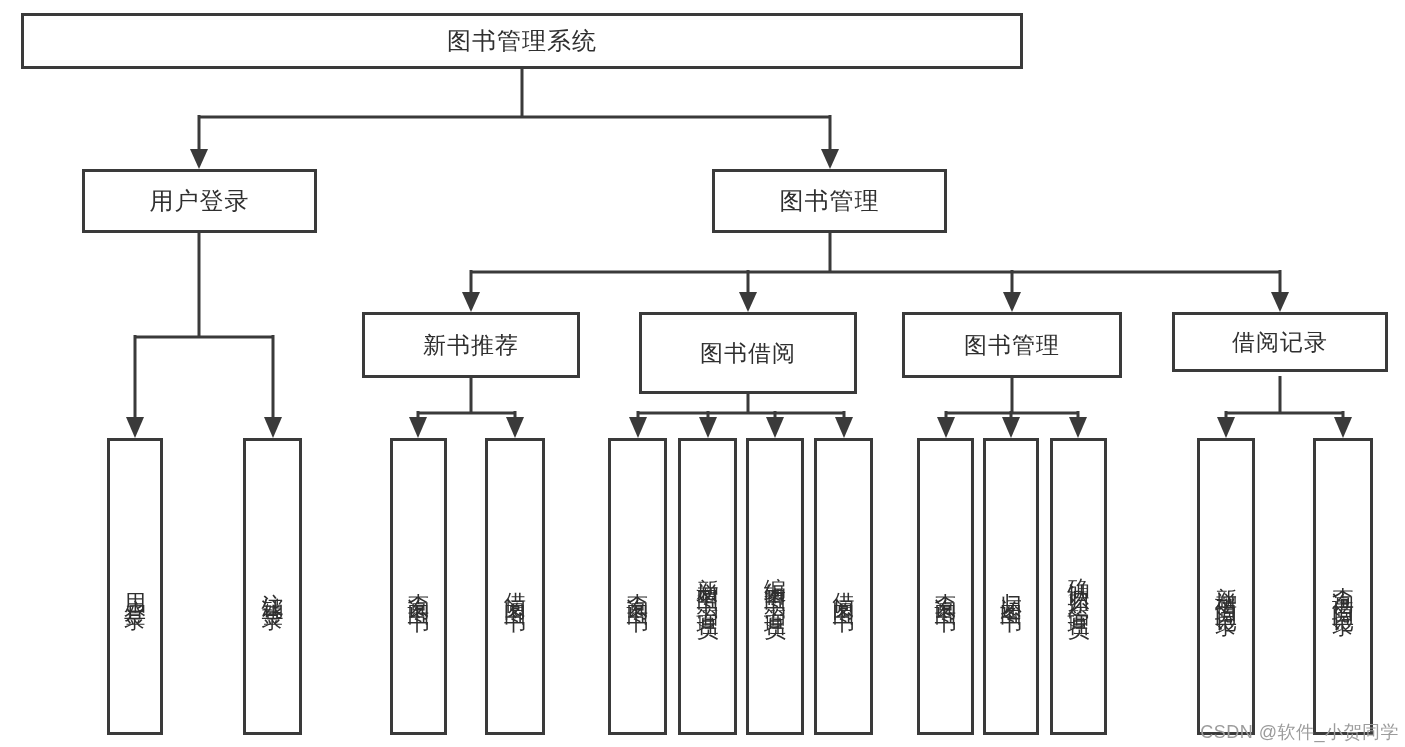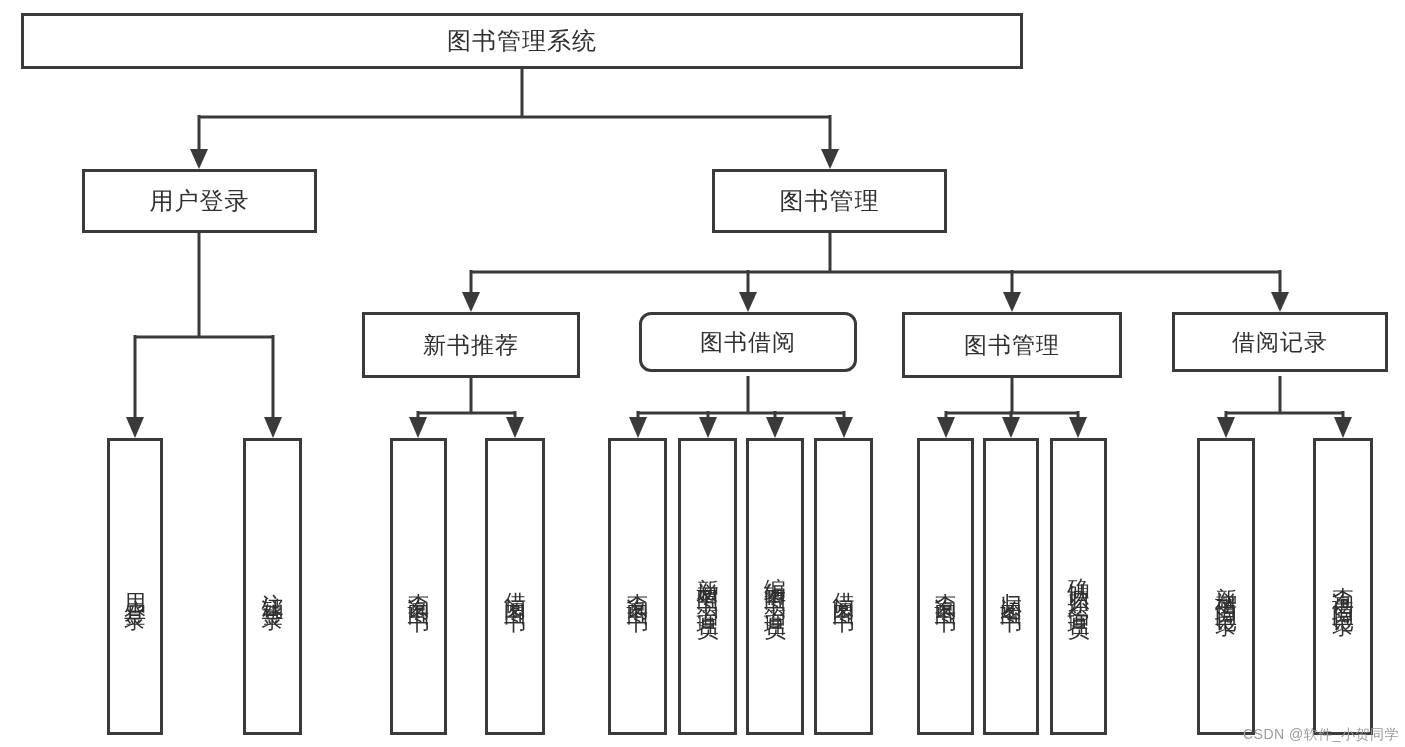--- a/index.html
+++ b/index.html
@@ -35,21 +35,21 @@
     font-size: 22px;
     letter-spacing: 6px;
     line-height: 1;
     top: 438px;
     height: 297px;
   }
   .watermark {
     position: absolute;
     right: 6px;
     bottom: 3px;
-    font-size: 14px;
+    font-size: 18px;
     letter-spacing: 0.5px;
     color: #9c9c9c;
     z-index: 5;
     white-space: nowrap;
   }
 </style>
 </head>
 <body>
 
 <div class="stage">
@@ -94,21 +94,21 @@
   <div class="node h-node" style="left:82px; top:169px; width:235px; height:64px;">
     <span>用户登录</span>
   </div>
   <div class="node h-node" style="left:712px; top:169px; width:235px; height:64px;">
     <span>图书管理</span>
   </div>
 
   <div class="node h-node lvl3" style="left:362px; top:312px; width:218px; height:66px;">
     <span>新书推荐</span>
   </div>
-  <div class="node h-node lvl3" style="left:639px; top:312px; width:218px; height:60px;border-radius:12px;">
+  <div class="node h-node lvl3" style="left:639px; top:312px; width:218px; height:82px;">
     <span>图书借阅</span>
   </div>
   <div class="node h-node lvl3" style="left:902px; top:312px; width:220px; height:66px;">
     <span>图书管理</span>
   </div>
   <div class="node h-node lvl3" style="left:1172px; top:312px; width:216px; height:60px;">
     <span>借阅记录</span>
   </div>
 
   <div class="node v-node" style="left:107px; width:56px;">

